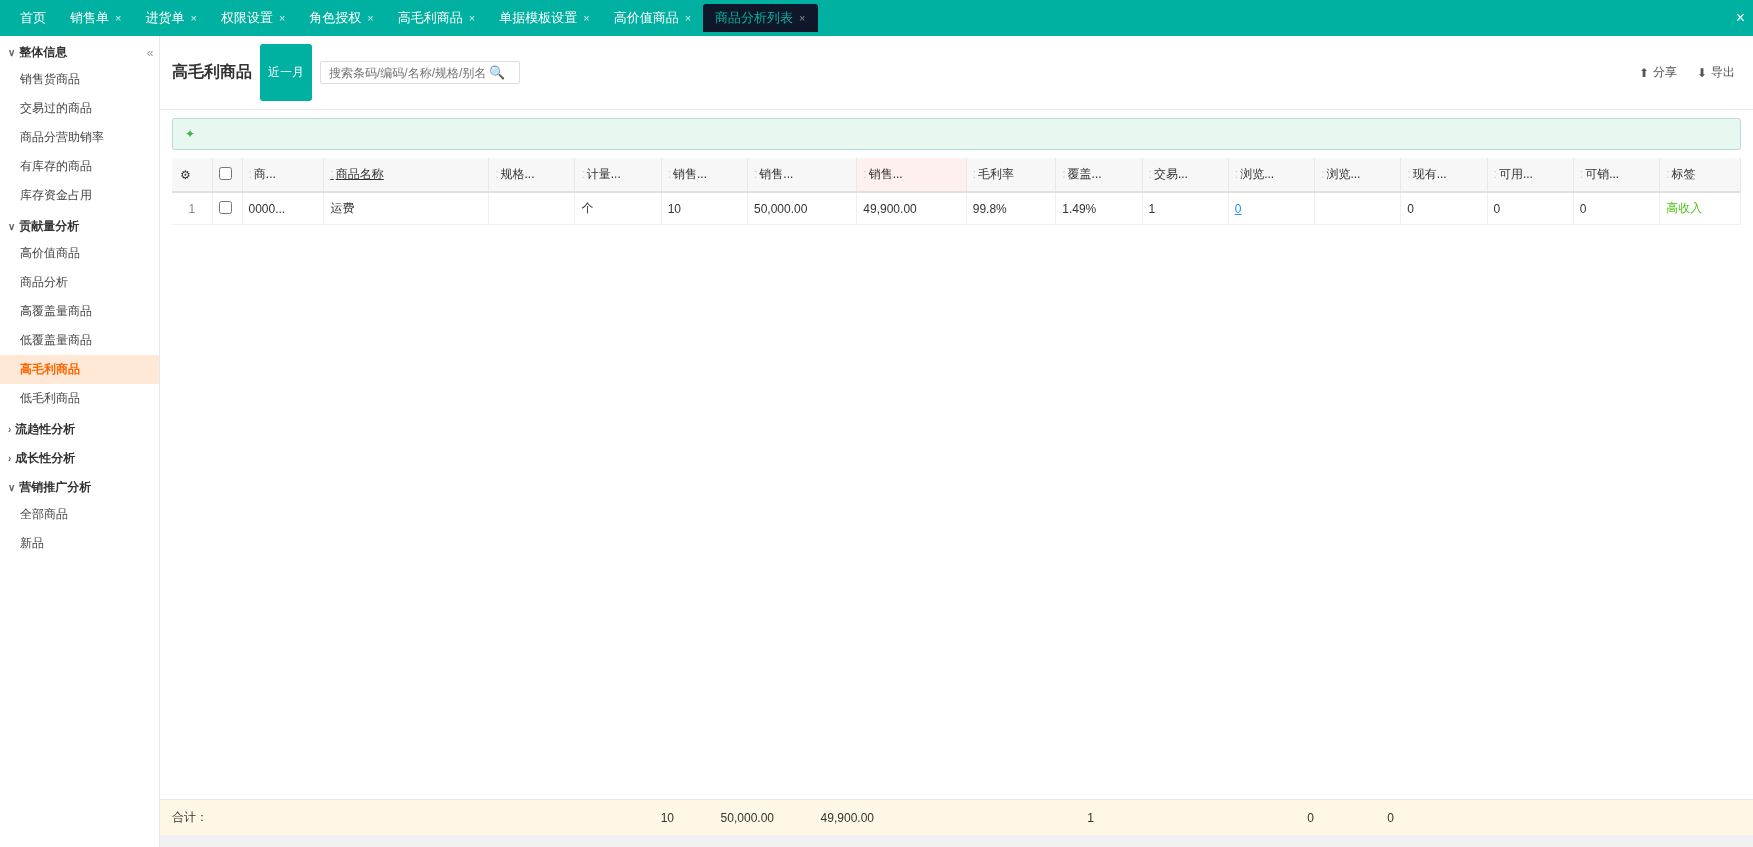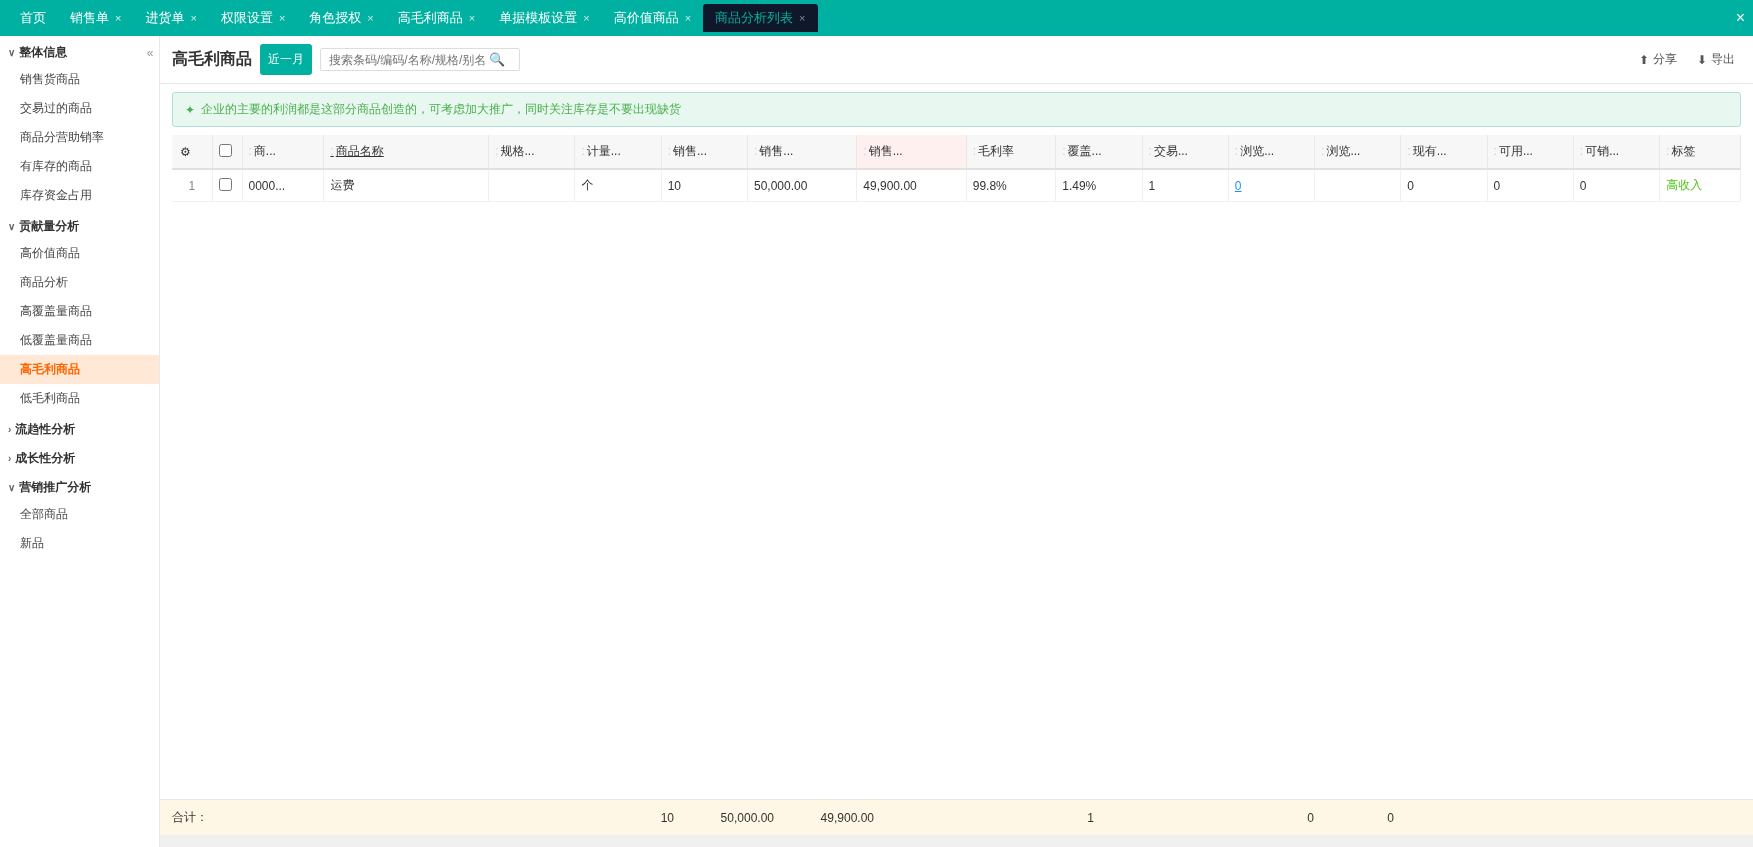--- a/index.html
+++ b/index.html
@@ -109,21 +109,21 @@
     .content-title {
       font-size: 16px;
       font-weight: bold;
       color: #333;
     }
     .date-btn {
       background: #00b0a0;
       color: white;
       border: none;
       border-radius: 3px;
-      padding: 7px 8px;
+      padding: 20px 8px;
       font-size: 12px;
       cursor: pointer;
     }
     .search-box {
       display: flex;
       align-items: center;
       border: 1px solid #ddd;
       border-radius: 2px;
       padding: 3px 8px;
       flex: 0 0 200px;
@@ -328,21 +328,20 @@
         </div>
         <div class="action-btn">
           <span>⬇</span>
           <span>导出</span>
         </div>
       </div>
     </div>
 
     <div class="info-banner">
       <span>✦</span>
-      <span>企业的主要的利润都是这部分商品创造的，可考虑加大推广，同时关注库存是不要出现缺货</span>
     </div>
 
     <div class="table-wrapper">
       <table>
         <thead>
           <tr>
             <th style="width:40px;"><span class="col-sep"></span>⚙</th>
             <th style="width:30px;"><input type="checkbox" style=""></th>
             <th><span class="col-sep">:</span>商...</th>
             <th style="min-width:100px;text-decoration:underline;"><span class="col-sep">:</span>商品名称</th>

